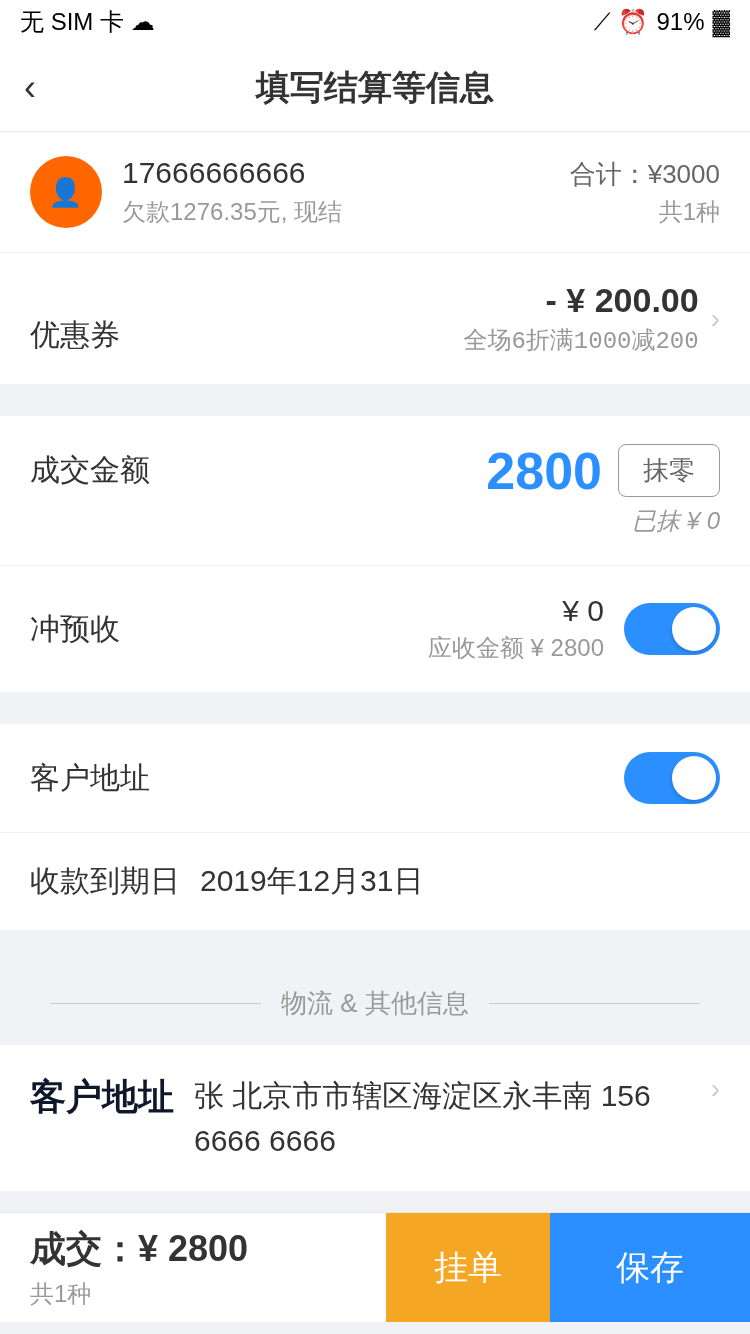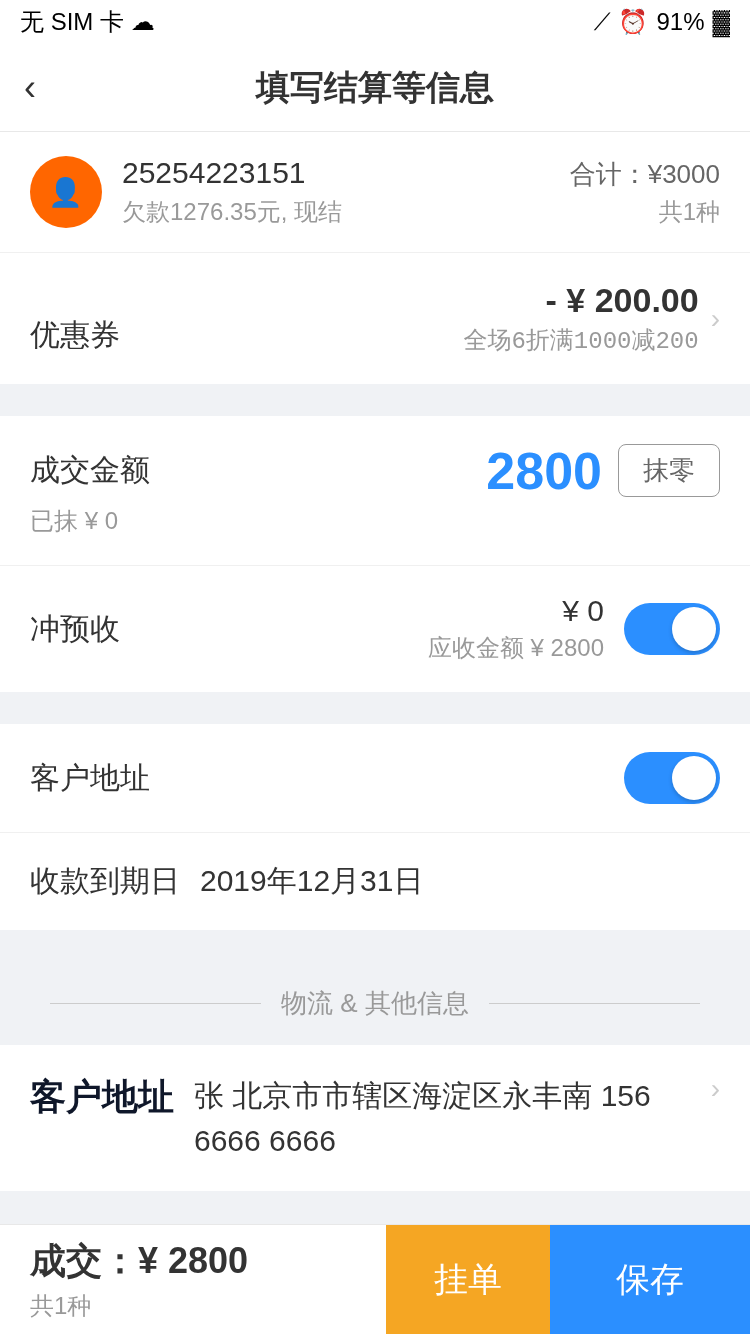--- a/index.html
+++ b/index.html
@@ -122,21 +122,21 @@
     .amount-value { font-size: 52px; font-weight: 600; color: #2b8fff; line-height: 1; }
     .round-btn {
       border: 1.5px solid #999;
       border-radius: 8px;
       padding: 8px 24px;
       font-size: 26px;
       color: #666;
       background: #fff;
       cursor: pointer;
     }
-    .amount-sub { font-size: 24px; color: #999; margin-top: 8px; }
+    .amount-sub { font-size: 24px; color: #999; text-align: right; margin-top: 8px; font-style: italic; }
 
     
     .flush-section {
       background: #fff;
       padding: 28px 30px;
       border-top: 1px solid #f0f0f0;
     }
     .flush-row {
       display: flex;
       align-items: center;
@@ -221,21 +221,21 @@
       align-items: flex-start;
       justify-content: space-between;
       gap: 20px;
     }
     .address-label { font-size: 36px; color: #0f172a; flex-shrink: 0; min-width: 120px; font-weight: bold; }
     .address-value { font-size: 30px; color: #333; flex: 1; line-height: 1.5; }
 
     
     .bottom-bar {
       position: fixed;
-      bottom: 0;
+      bottom: 12px;
       width: 750px;
       height: 110px;
       background: #fff;
       display: flex;
       align-items: center;
       border-top: 1px solid #e8e8e8;
     }
     .bottom-summary {
       flex: 1;
       padding: 0 30px;
@@ -294,21 +294,21 @@
 
 <div class="content">
 
   <div class="card">
     <div class="customer-row">
       <div class="customer-left">
         <div class="avatar">
           <span>👤</span>
         </div>
         <div>
-          <div class="customer-name">25254223151</div>
+          <div class="customer-name">17666666666</div>
           <div class="customer-sub">欠款1276.35元, 现结</div>
         </div>
       </div>
       <div class="customer-right">
         <div class="total-label">
           <span>合计：</span><span>¥3000</span>
         </div>
         <div class="total-count">共1种</div>
       </div>
     </div>

